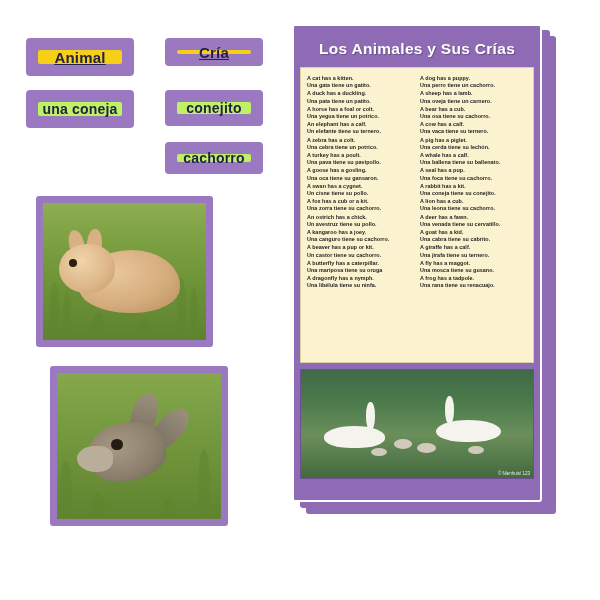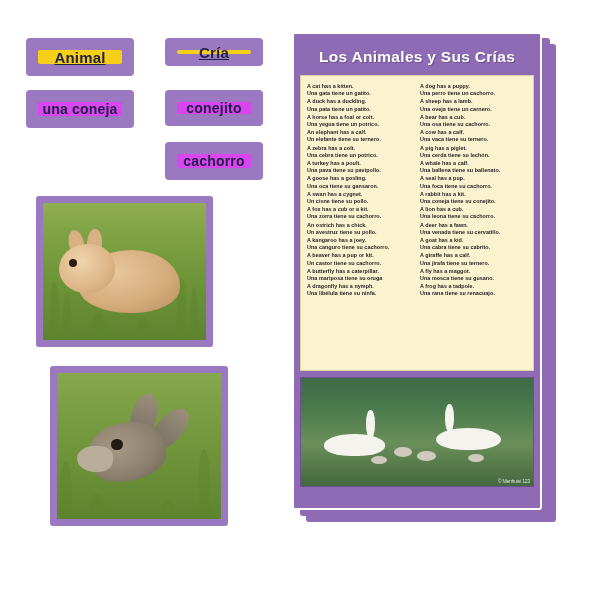--- a/index.html
+++ b/index.html
@@ -27,21 +27,21 @@
   .card-frame {
     position: absolute;
     background: #9b79c0;
     border-radius: 4px;
     box-sizing: border-box;
     padding: 12px;
   }
   .card-inner {
     width: 100%;
     height: 100%;
-    background: #d946ef;
+    background: #bef264;
     border-radius: 2px;
     display: flex;
     align-items: center;
     justify-content: center;
     box-sizing: border-box;
   }
   .card-inner.header {
     background: #f5cf18;
   }
   .card-text {
@@ -166,21 +166,21 @@
     width: 7%;
     height: 8%;
     background: #231c12;
     border-radius: 50%;
   }
 
   
   #poster-stack {
     position: absolute;
     left: 292px;
-    top: 32px;
+    top: 24px;
     width: 270px;
     height: 492px;
   }
   .poster-shadow {
     position: absolute;
     background: #8f6bb6;
     border-radius: 3px;
   }
   .poster-shadow.s1 { left: 14px; top: 12px; width: 250px; height: 478px; }
   .poster-shadow.s2 { left: 8px;  top: 6px;  width: 250px; height: 478px; }
@@ -300,21 +300,21 @@
     </div>
   </div>
 
   <div class="card-frame" style="left:165px; top:90px; width:98px; height:36px;">
     <div class="card-inner">
       <span class="card-text plain">conejito</span>
     </div>
   </div>
 
 
-  <div class="card-frame" style="left:165px; top:142px; width:98px; height:38px;">
+  <div class="card-frame" style="left:165px; top:142px; width:98px; height:32px;">
     <div class="card-inner">
       <span class="card-text plain">cachorro</span>
     </div>
   </div>
 
   <div class="photo-frame" style="left:36px; top:196px; width:177px; height:151px;">
     <div class="photo-inner">
       <div class="bunny-scene">
         <div class="grass-blade" style="left:4%; top:58%; width:6%; height:40%;"></div>
         <div class="grass-blade" style="left:12%; top:66%; width:5%; height:34%;"></div>

